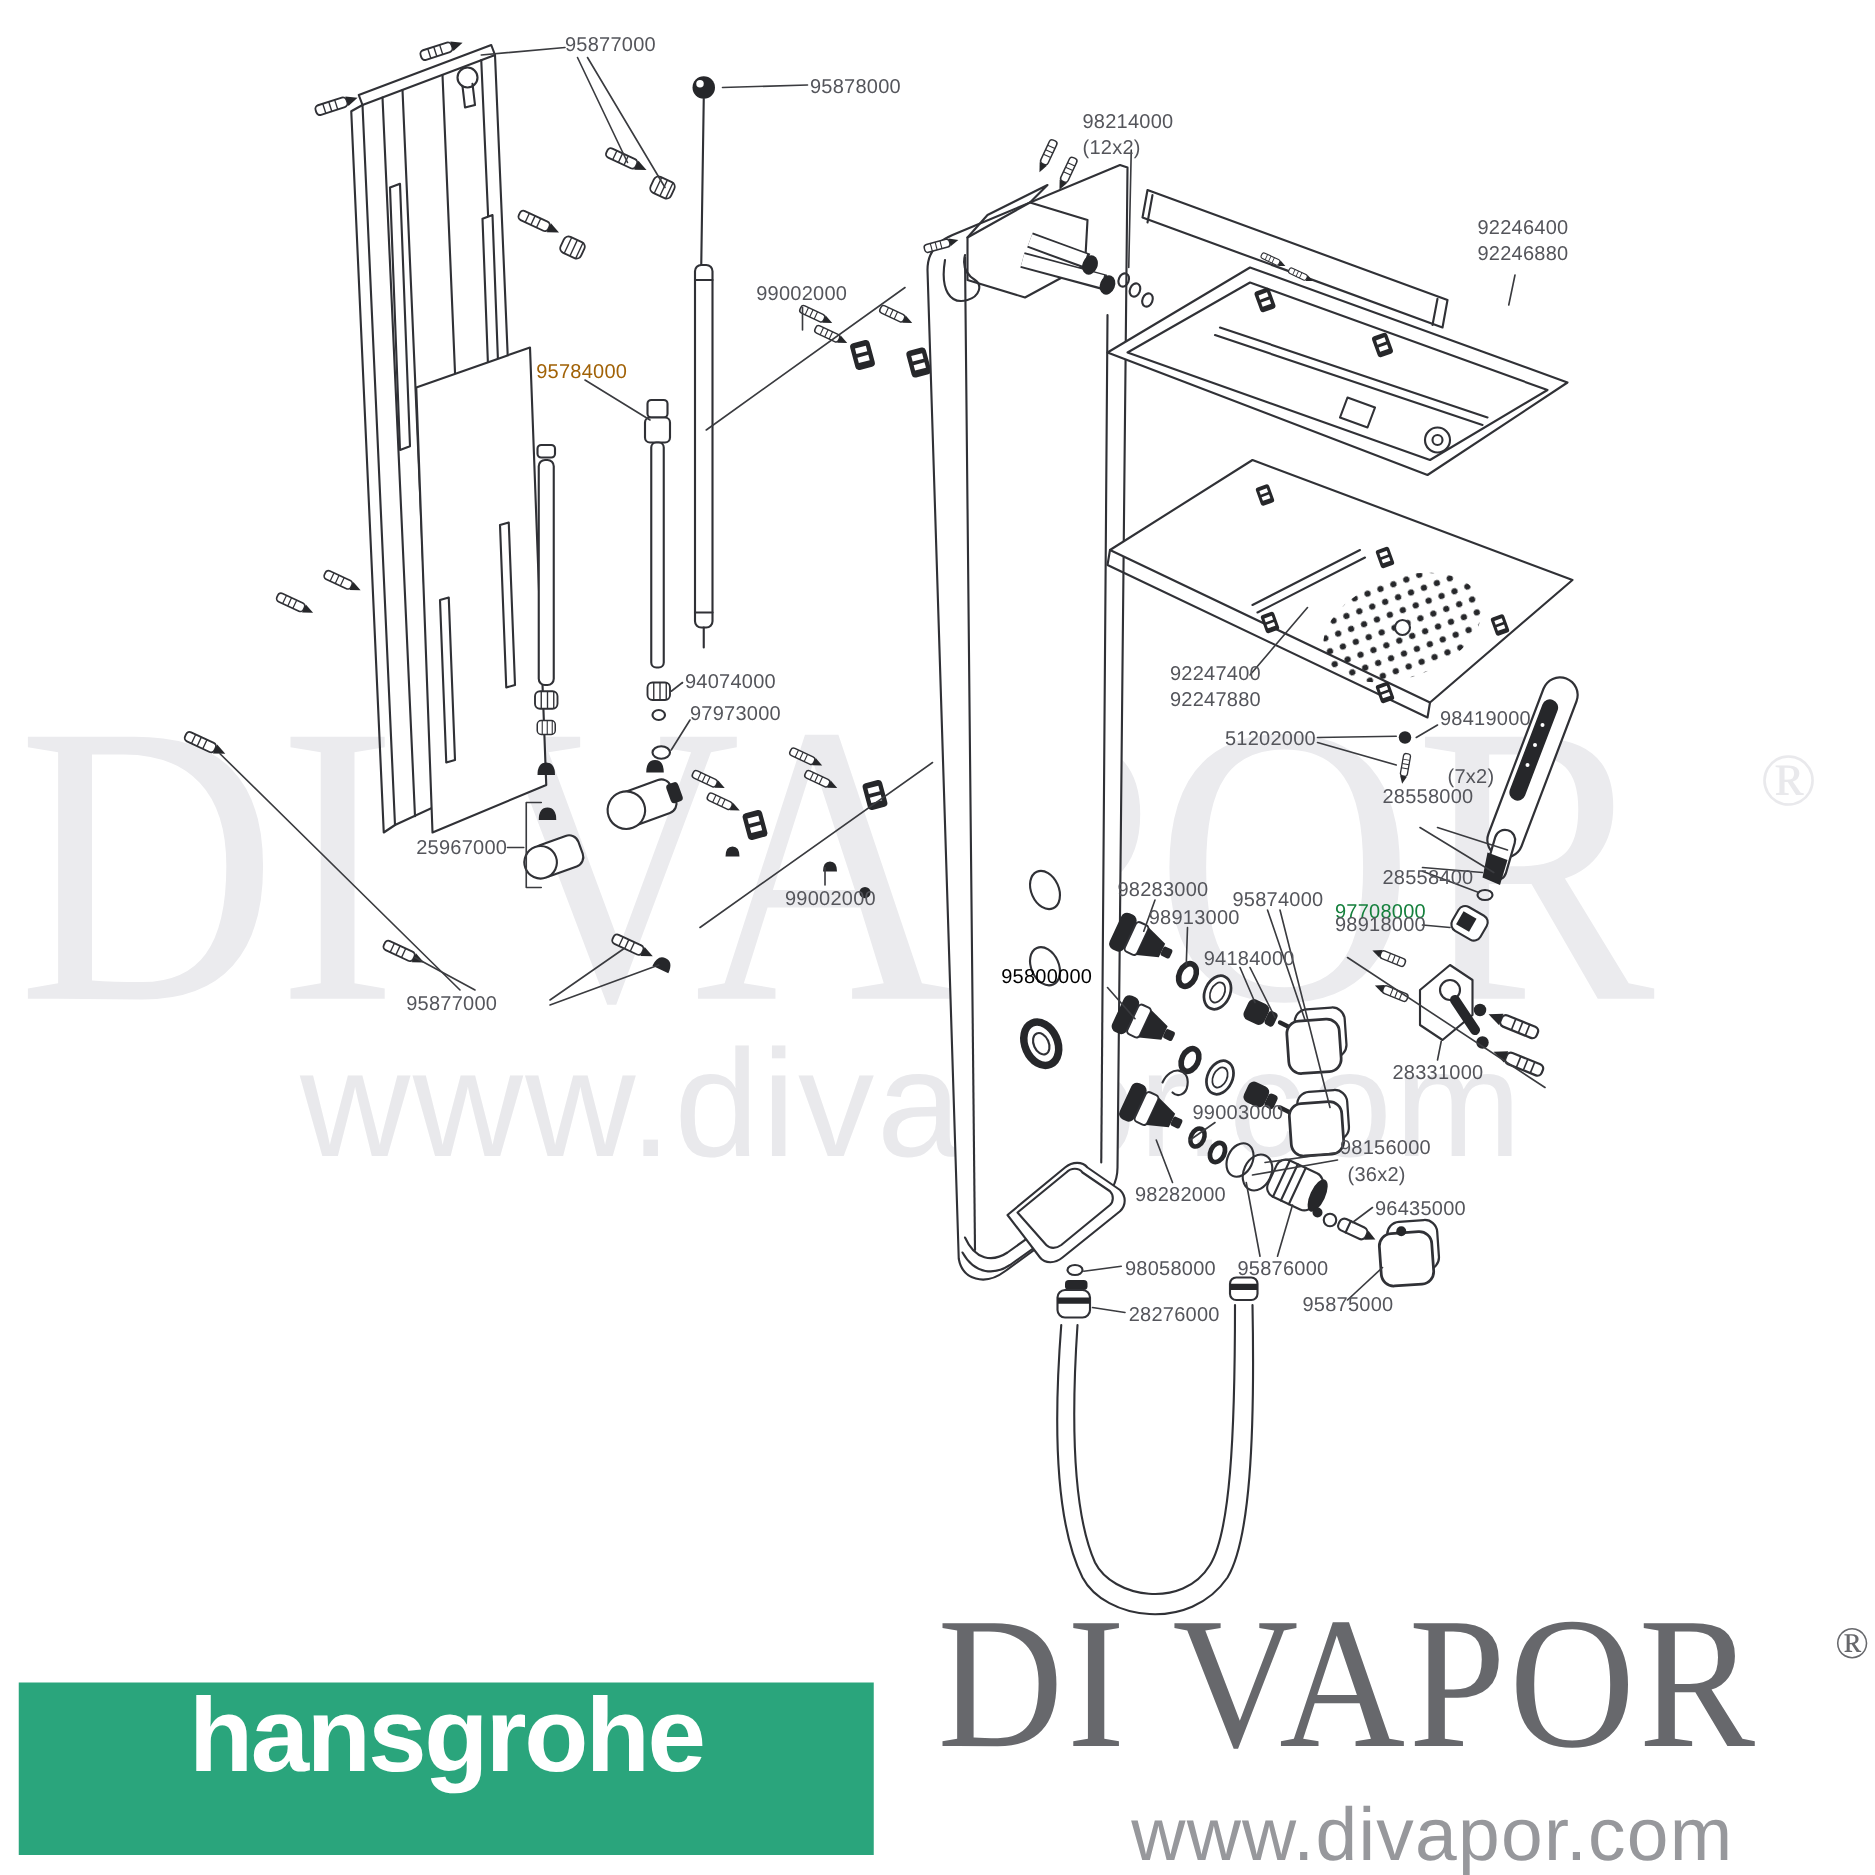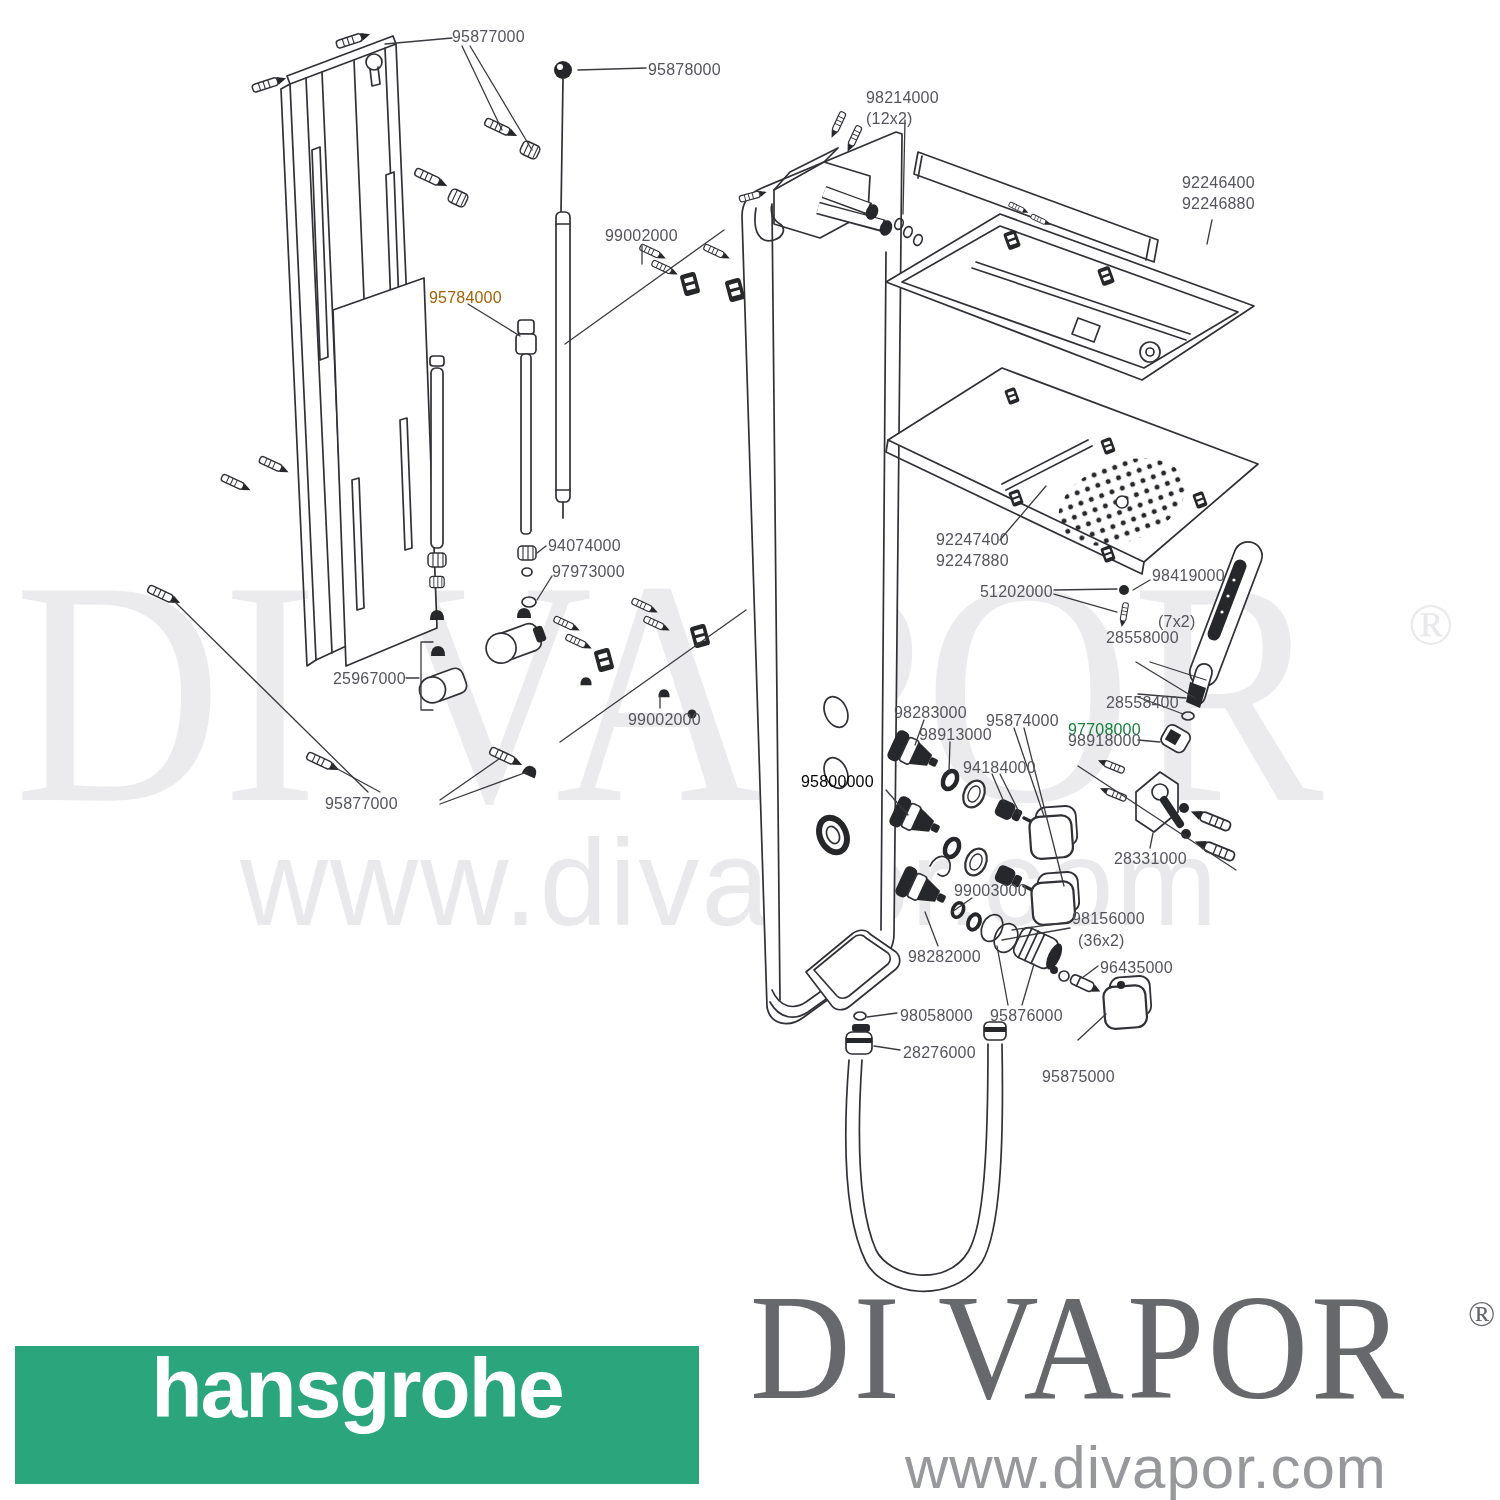--- a/index.html
+++ b/index.html
@@ -426,21 +426,21 @@
       <div class="plabel" style="left: 325px; top: 794px; color: rgb(84, 85, 91);">95877000</div>
       <div class="plabel" style="left: 1114px; top: 849px; color: rgb(84, 85, 91);">28331000</div>
       <div class="plabel" style="left: 954px; top: 881px; color: rgb(84, 85, 91);">99003000</div>
       <div class="plabel" style="left: 1072px; top: 909px; color: rgb(84, 85, 91);">98156000</div>
       <div class="plabel" style="left: 1078px; top: 931px; color: rgb(84, 85, 91);">(36x2)</div>
       <div class="plabel" style="left: 908px; top: 947px; color: rgb(84, 85, 91);">98282000</div>
       <div class="plabel" style="left: 1100px; top: 958px; color: rgb(84, 85, 91);">96435000</div>
       <div class="plabel" style="left: 900px; top: 1006px; color: rgb(84, 85, 91);">98058000</div>
       <div class="plabel" style="left: 990px; top: 1006px; color: rgb(84, 85, 91);">95876000</div>
       <div class="plabel" style="left: 903px; top: 1043px; color: rgb(84, 85, 91);">28276000</div>
-      <div class="plabel" style="left: 1042px; top: 1035px; color: rgb(84, 85, 91); margin-top: 32px;">95875000</div>
+      <div class="plabel" style="left: 1042px; top: 1035px; color: rgb(84, 85, 91);">95875000</div>
     </div>
 
   <div class="hg-box" id="hgbox" style="background: rgb(42, 165, 124);">
     <span class="hg-text">hansgrohe</span>
   </div>
   <div class="dv-brand" id="dvbrand" style="color: rgb(103, 104, 108);">DI VAPOR</div>
   <div class="dv-reg" id="dvreg" style="color: rgb(103, 104, 108);">®</div>
   <div class="dv-url" id="dvurl" style="color: rgb(151, 152, 156);">www.divapor.com</div>
 </div>
 

